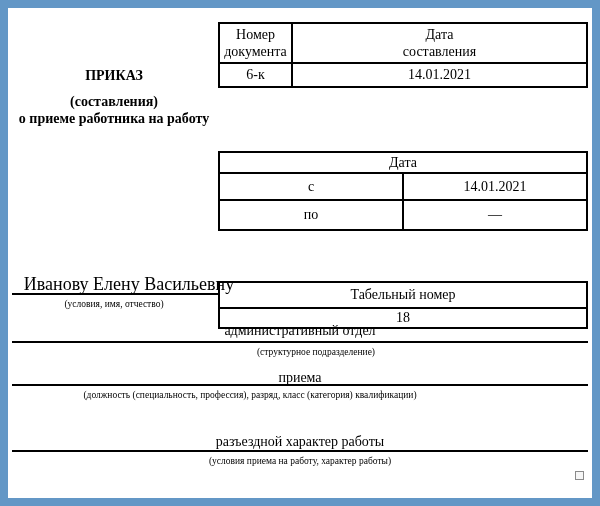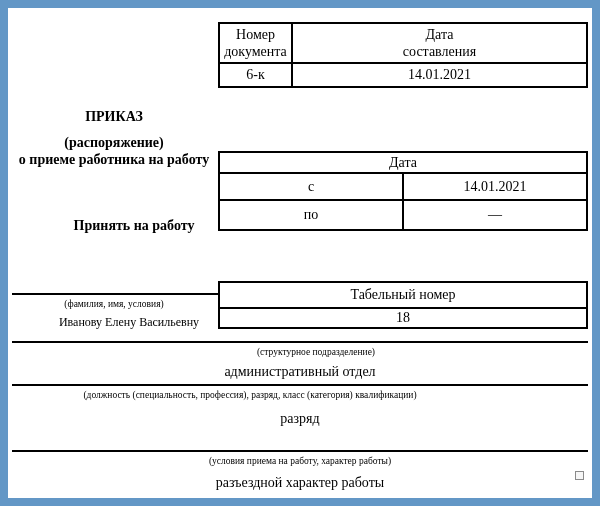--- a/index.html
+++ b/index.html
@@ -38,25 +38,25 @@
   .tbl-date .r1 td  { height: 27px; }
   .tbl-date .r2 td  { height: 30px; }
   .tbl-tab   { left: 210px; top: 238px; width: 370px; margin-top: 35px; }
   .tbl-tab th { height: 26px; }
   .tbl-tab td { height: 20px; }
   .col-narrow { width: 73px; }
 
   
   .abs { position: absolute; }
   .bold { font-weight: bold; }
-  .ctr  { text-align: center; margin-top: 41px; }
+  .ctr  { text-align: center; }
   .t-main  { left: 0; top: 60px;  width: 212px; font-size: 14px; }
   .t-sub   { left: 0; top: 85px;  width: 212px; font-size: 14px; line-height: 17px; }
   .t-hire  { left: 40px; top: 169px; width: 172px; font-size: 14px; }
-  .t-name  { left: 0; top: 266px; width: 242px; font-size: 12px; }
+  .t-name  { left: 0; top: 266px; width: 242px; font-size: 18px; }
   .t-line  { left: 0; top: 315px; width: 584px; font-size: 14px; }
   .t-pos   { top: 362px; }
   .t-cond  { top: 426px; }
 
   .caption { position: absolute; font-size: 9.5px; text-align: center; color: #000; }
   .cap-name { left: 0; top: 291px; width: 212px; }
   .cap-dept { left: 16px; top: 339px; width: 584px; }
   .cap-pos  { left: 0; top: 382px; width: 484px; }
   .cap-cond { left: 0; top: 448px; width: 584px; }
 
@@ -91,62 +91,61 @@
       </tr>
       <tr>
         <td>6-к</td>
         <td>14.01.2021</td>
       </tr>
     </tbody>
       </table>
 
     <div class="abs ctr bold t-main">ПРИКАЗ</div>
     <div class="abs ctr bold t-sub">
-      <div>(распоряжение)</div>
+      <div>(составления)</div>
       <div>о приеме работника на работу</div>
     </div>
 
     <table class="tbl tbl-date">
       <tbody>
           <tr class="hdr">
         <td colspan="2">Дата</td>
       </tr>
       <tr class="r1">
         <td class="col-narrow">с</td>
         <td>14.01.2021</td>
       </tr>
       <tr class="r2">
         <td>по</td>
         <td>—</td>
       </tr>
     </tbody>
       </table>
 
-    <div class="abs ctr bold t-hire">Принять на работу</div>
 
     <table class="tbl tbl-tab">
       <tbody>
           <tr>
         <th>Табельный номер</th>
       </tr>
       <tr>
         <td>18</td>
       </tr>
     </tbody>
       </table>
 
     <div class="abs ctr t-name">Иванову Елену Васильевну</div>
     <div class="rule rule-name"></div>
-    <div class="caption cap-name">(фамилия, имя, условия)</div>
+    <div class="caption cap-name">(условия, имя, отчество)</div>
 
     <div class="abs ctr t-line">административный отдел</div>
     <div class="rule rule-dept"></div>
     <div class="caption cap-dept">(структурное подразделение)</div>
 
-    <div class="abs ctr t-line t-pos">разряд</div>
+    <div class="abs ctr t-line t-pos">приема</div>
     <div class="rule rule-pos"></div>
     <div class="caption cap-pos">(должность (специальность, профессия), разряд, класс (категория) квалификации)</div>
 
     <div class="abs ctr t-line t-cond">разъездной характер работы</div>
     <div class="rule rule-cond"></div>
     <div class="caption cap-cond">(условия приема на работу, характер работы)</div>
 
     <span class="checkbox"></span>
 
   </div>

